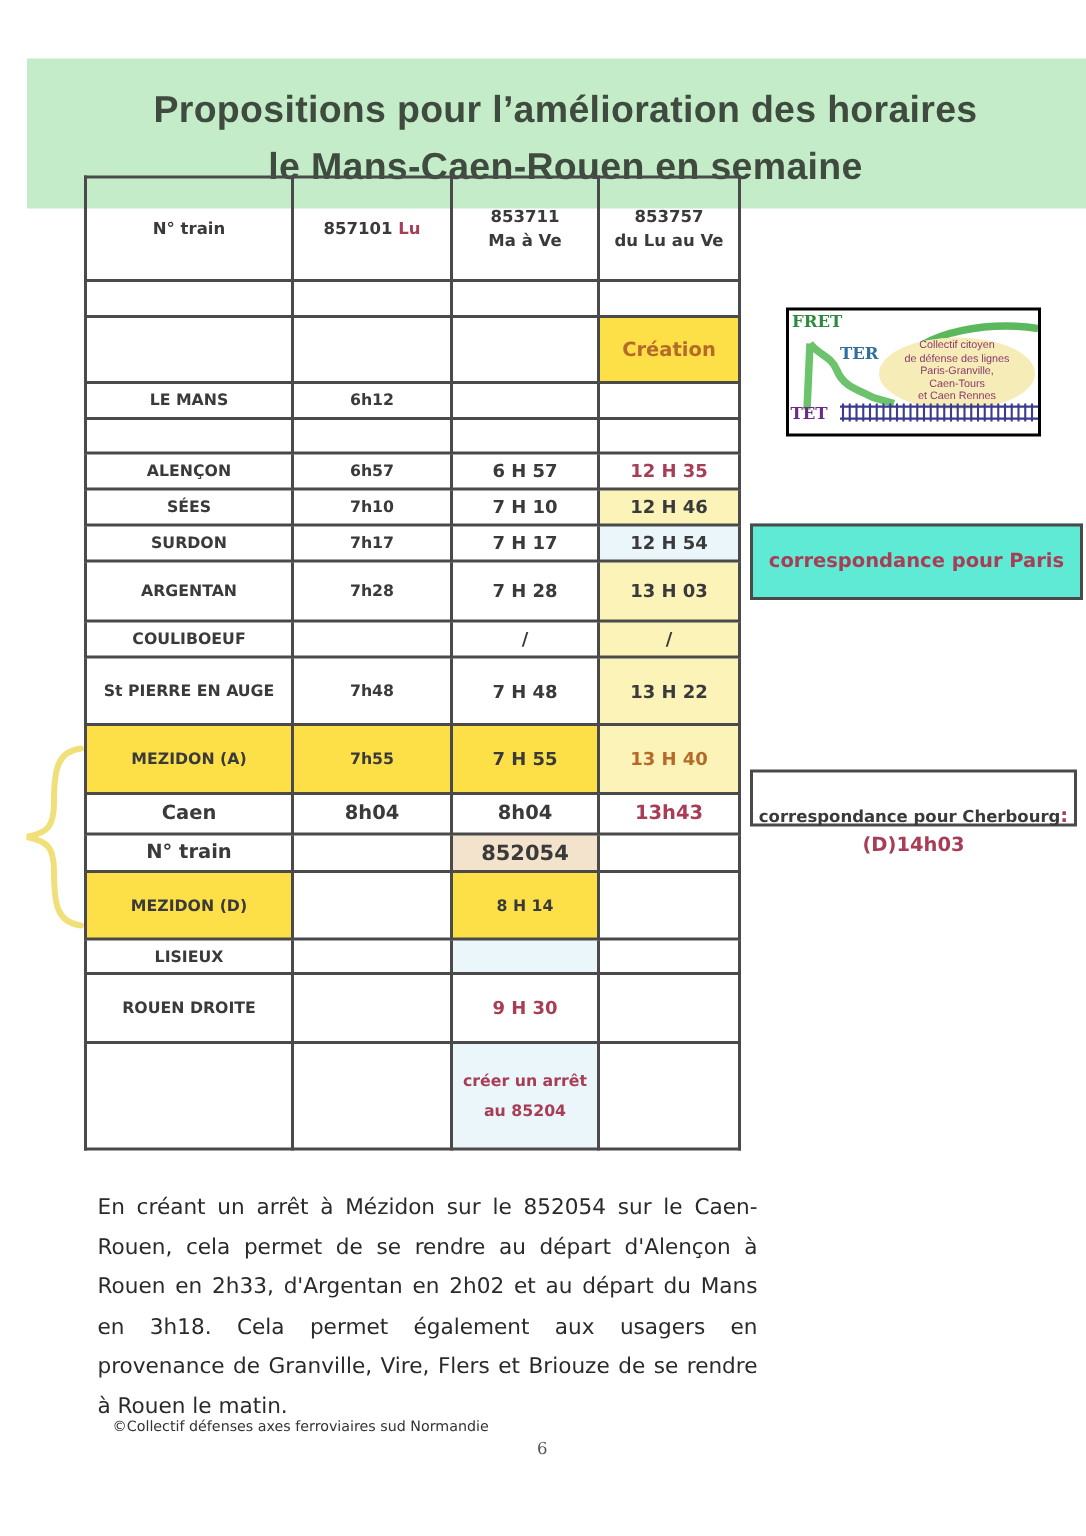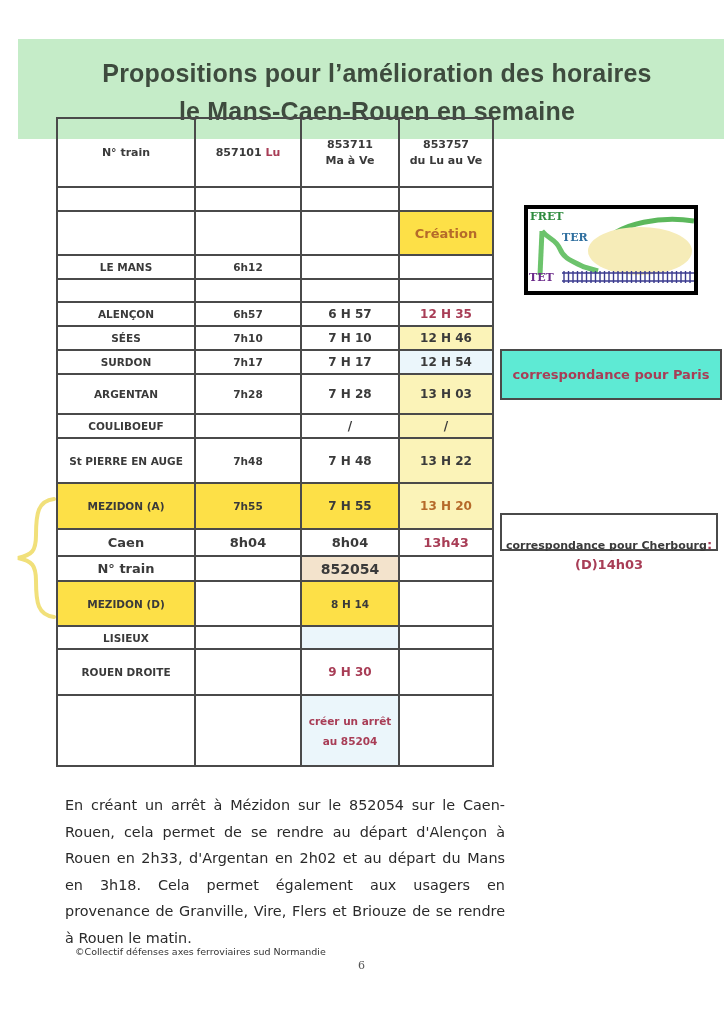--- a/index.html
+++ b/index.html
@@ -18,21 +18,21 @@
   .pale { background:#fbf3b8; }
   .blue { background:#ebf6fb; }
   .beige { background:#f3e3cc; }
   .red { color:#a83d56 !important; }
   .brown { color:#b56a2a !important; }
   .time { font-size:12px !important; }
   .small { font-size:10.5px !important; }
   .big { font-size:13px !important; }
   .note-box { position:absolute; border:2px solid #4a4a4a; background:#fff; text-align:center;
               font-family:"DejaVu Sans", sans-serif; font-weight:bold; }
-  .logo { position:absolute; left:524px; top:205px; width:166px; height:82px; border:4px solid #000000;
+  .logo { position:absolute; left:524px; top:205px; width:166px; height:82px; border:2px solid #000000;
           background:#ffffff; overflow:hidden; }
   .brace { position:absolute; left:10px; top:495px; }
   .para { position:absolute; left:65px; top:792px; width:440px; font-family:"DejaVu Sans", sans-serif;
           font-size:14.4px; line-height:26.5px; color:#2a2a2a; text-align:justify; }
   .copy { position:absolute; left:75px; top:946px; font-size:9.5px; color:#333; font-family:"DejaVu Sans", sans-serif; }
   .pagenum { position:absolute; left:358px; top:959px; font-size:11px; color:#555; font-family:"DejaVu Serif", serif; }
 </style>
 </head>
 <body>
 
@@ -112,21 +112,21 @@
   <tr style="height:45px">
     <td class="small">St PIERRE EN AUGE</td>
     <td class="small">7h48</td>
     <td class="time">7 H 48</td>
     <td class="time pale">13 H 22</td>
   </tr>
   <tr style="height:46px">
     <td class="small yellow">MEZIDON   (A)</td>
     <td class="small yellow">7h55</td>
     <td class="time yellow">7 H 55</td>
-    <td class="time pale brown">13 H 20</td>
+    <td class="time pale brown">13 H 40</td>
   </tr>
   <tr style="height:27px">
     <td class="big">Caen</td>
     <td class="big">8h04</td>
     <td class="big">8h04</td>
     <td class="big red" style="font-size:14px;">13h43</td>
   </tr>
   <tr style="height:25px">
     <td class="big">N° train</td>
     <td></td>
@@ -210,20 +210,27 @@
         <line x1="144" x2="144" y1="62" y2="74"></line>
         <line x1="148.5" x2="148.5" y1="62" y2="74"></line>
         <line x1="153" x2="153" y1="62" y2="74"></line>
         <line x1="157.5" x2="157.5" y1="62" y2="74"></line>
         <line x1="162" x2="162" y1="62" y2="74"></line>
       </g>
   </svg>
   <span style="position:absolute; left:2px; top:1px; font-family:'DejaVu Serif',serif; font-weight:bold; font-size:11px; color:#2e8b3e;">FRET</span>
   <span style="position:absolute; left:34px; top:22px; font-family:'DejaVu Serif',serif; font-weight:bold; font-size:11px; color:#2f6f9f;">TER</span>
   <span style="position:absolute; left:1px; top:62px; font-family:'DejaVu Serif',serif; font-weight:bold; font-size:11px; color:#6b2a8a;">TET</span>
+  <div style="position:absolute; left:62px; top:19px; width:100px; text-align:center; font-family:'Liberation Sans',sans-serif; font-size:7.2px; line-height:8.6px; color:#8a3a6a;">
+    <div>Collectif citoyen</div>
+    <div>de défense des lignes</div>
+    <div>Paris-Granville,</div>
+    <div>Caen-Tours</div>
+    <div>et Caen Rennes</div>
+  </div>
 </div>
 
 <svg class="brace" width="50" height="126" viewBox="0 0 50 126">
   <path d="M44 4 C 28 6, 26 18, 26 40 C 26 56, 22 60, 8 63 C 22 66, 26 70, 26 86 C 26 108, 28 120, 44 122" stroke="#f1e07a" stroke-width="4" fill="none" stroke-linecap="round"></path>
 </svg>
 
 <div class="para">En créant un arrêt à Mézidon sur le 852054 sur le Caen-Rouen, cela permet de se rendre au départ d'Alençon à Rouen en 2h33, d'Argentan en 2h02 et au départ du Mans en 3h18.  Cela permet également aux usagers en provenance de Granville, Vire, Flers et  Briouze de se rendre à Rouen le matin.</div>
 <div class="copy">©Collectif défenses axes ferroviaires sud Normandie</div>
 <div class="pagenum">6</div>
 

